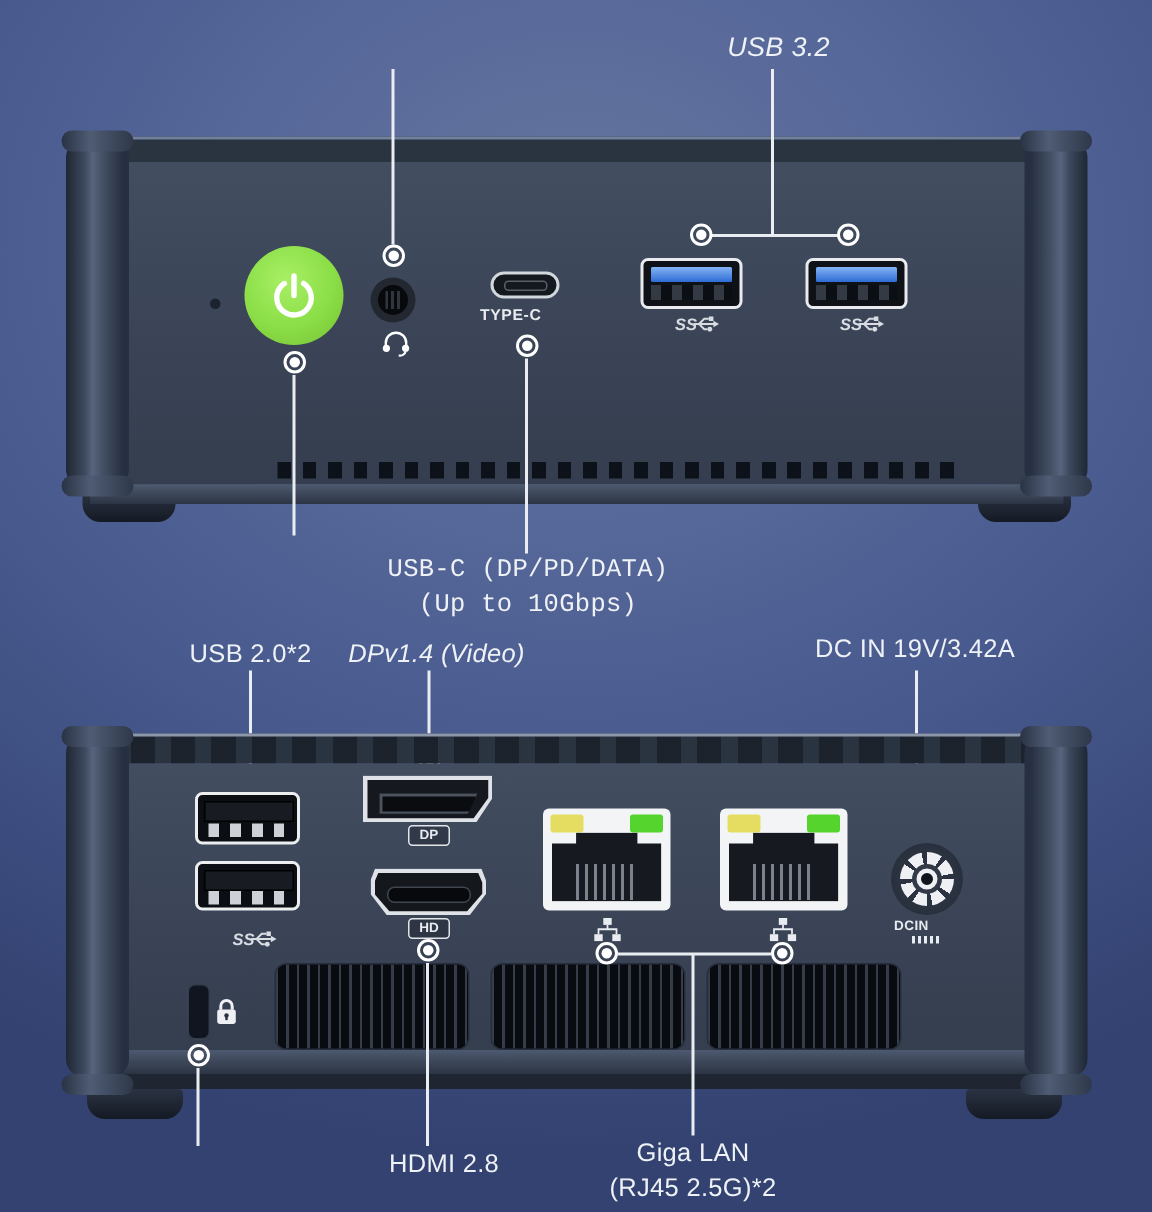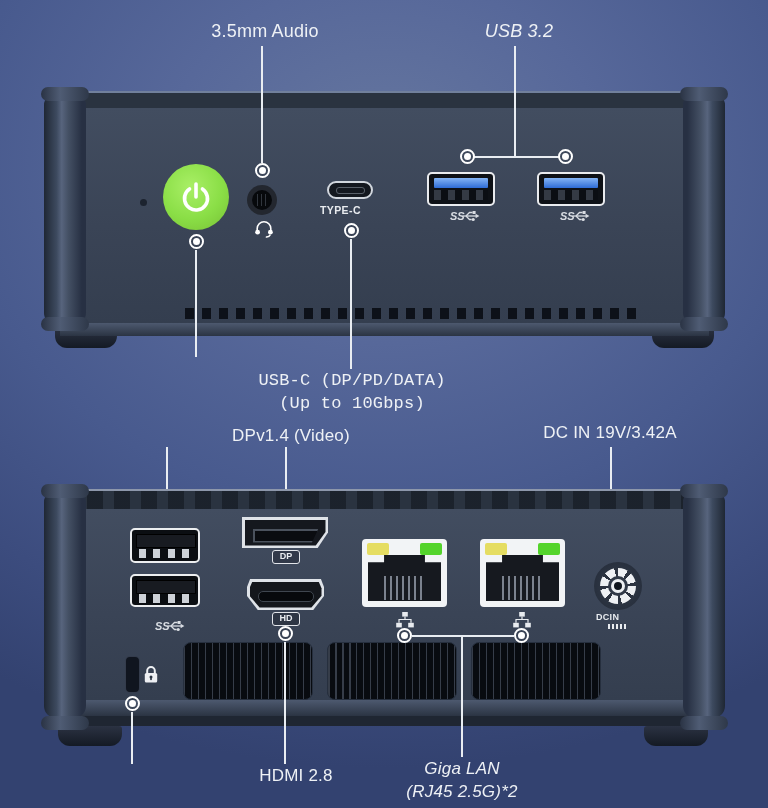--- a/index.html
+++ b/index.html
@@ -47,23 +47,20 @@
     background:repeating-linear-gradient(90deg,#7b828e 0 2px,rgba(0,0,0,0) 2px 6px);}
   .led{position:absolute;top:4px;width:22px;height:12px;border-radius:2px;}
   .kens{position:absolute;width:15px;height:37px;border-radius:5px;background:#10151f;border:1px solid rgba(120,135,160,.35);box-sizing:border-box;}
   .micro{position:absolute;color:#e8ebef;font-weight:bold;text-align:left;}
 </style>
 </head>
 <body>
 
 <div id="stage">
 
-  <div class="lbl big" style="left:165px;top:20px;width:200px;">
-    <span>3.5mm Audio</span>
-  </div>
   <div class="lbl big" style="left:444px;top:20px;width:150px;font-style:italic;">
     <span>USB 3.2</span>
   </div>
 
   <div class="dev" style="left:44px;top:85px;width:681px;height:262px;">
     <div class="foot" style="left:11px;top:243px;"></div>
     <div class="foot" style="left:608px;top:243px;"></div>
     <div class="topband" style="top:6px;height:17px;"></div>
     <div class="face" style="top:23px;height:215px;"></div>
     <div class="botband" style="top:238px;height:13px;"></div>
@@ -158,21 +155,24 @@
   <div class="v" style="left:195px;top:250px;height:107px;"></div>
 
   <div class="dot" style="left:344px;top:223px;"></div>
   <div class="v" style="left:350px;top:239px;height:130px;"></div>
 
   <div class="lbl" style="left:227px;top:369px;width:250px;font-family:Liberation Mono, monospace;">
     <span>USB-C (DP/PD/DATA)</span><br>
     <span>(Up to 10Gbps)</span>
   </div>
 
-  <div class="lbl" style="left:211px;top:424px;width:160px;">
+  <div class="lbl" style="left:92px;top:424px;width:150px;">
+    <span>USB 2.0*2</span>
+  </div>
+  <div class="lbl" style="left:211px;top:424px;width:160px;font-style:italic;">
     <span>DPv1.4 (Video)</span>
   </div>
   <div class="lbl" style="left:525px;top:421px;width:170px;">
     <span>DC IN 19V/3.42A</span>
   </div>
 
   <div class="v" style="left:166px;top:447px;height:66px;"></div>
   <div class="dot" style="left:159px;top:513px;"></div>
   <div class="v" style="left:285px;top:447px;height:57px;"></div>
   <div class="dot" style="left:279px;top:504px;"></div>
@@ -303,18 +303,18 @@
   <div class="v" style="left:284px;top:642px;height:122px;"></div>
 
   <div class="dot" style="left:397px;top:628px;"></div>
   <div class="dot" style="left:514px;top:628px;"></div>
   <div class="h" style="left:412px;top:635px;width:102px;"></div>
   <div class="v" style="left:461px;top:636px;height:121px;"></div>
 
   <div class="lbl" style="left:226px;top:764px;width:140px;">
     <span>HDMI 2.8</span>
   </div>
-  <div class="lbl" style="left:377px;top:757px;width:170px;font-style:italic;">
+  <div class="lbl" style="left:377px;top:757px;width:170px;">
     <span>Giga LAN</span><br>
     <span>(RJ45 2.5G)*2</span>
   </div>
 
 </div>
 
 </body></html>

